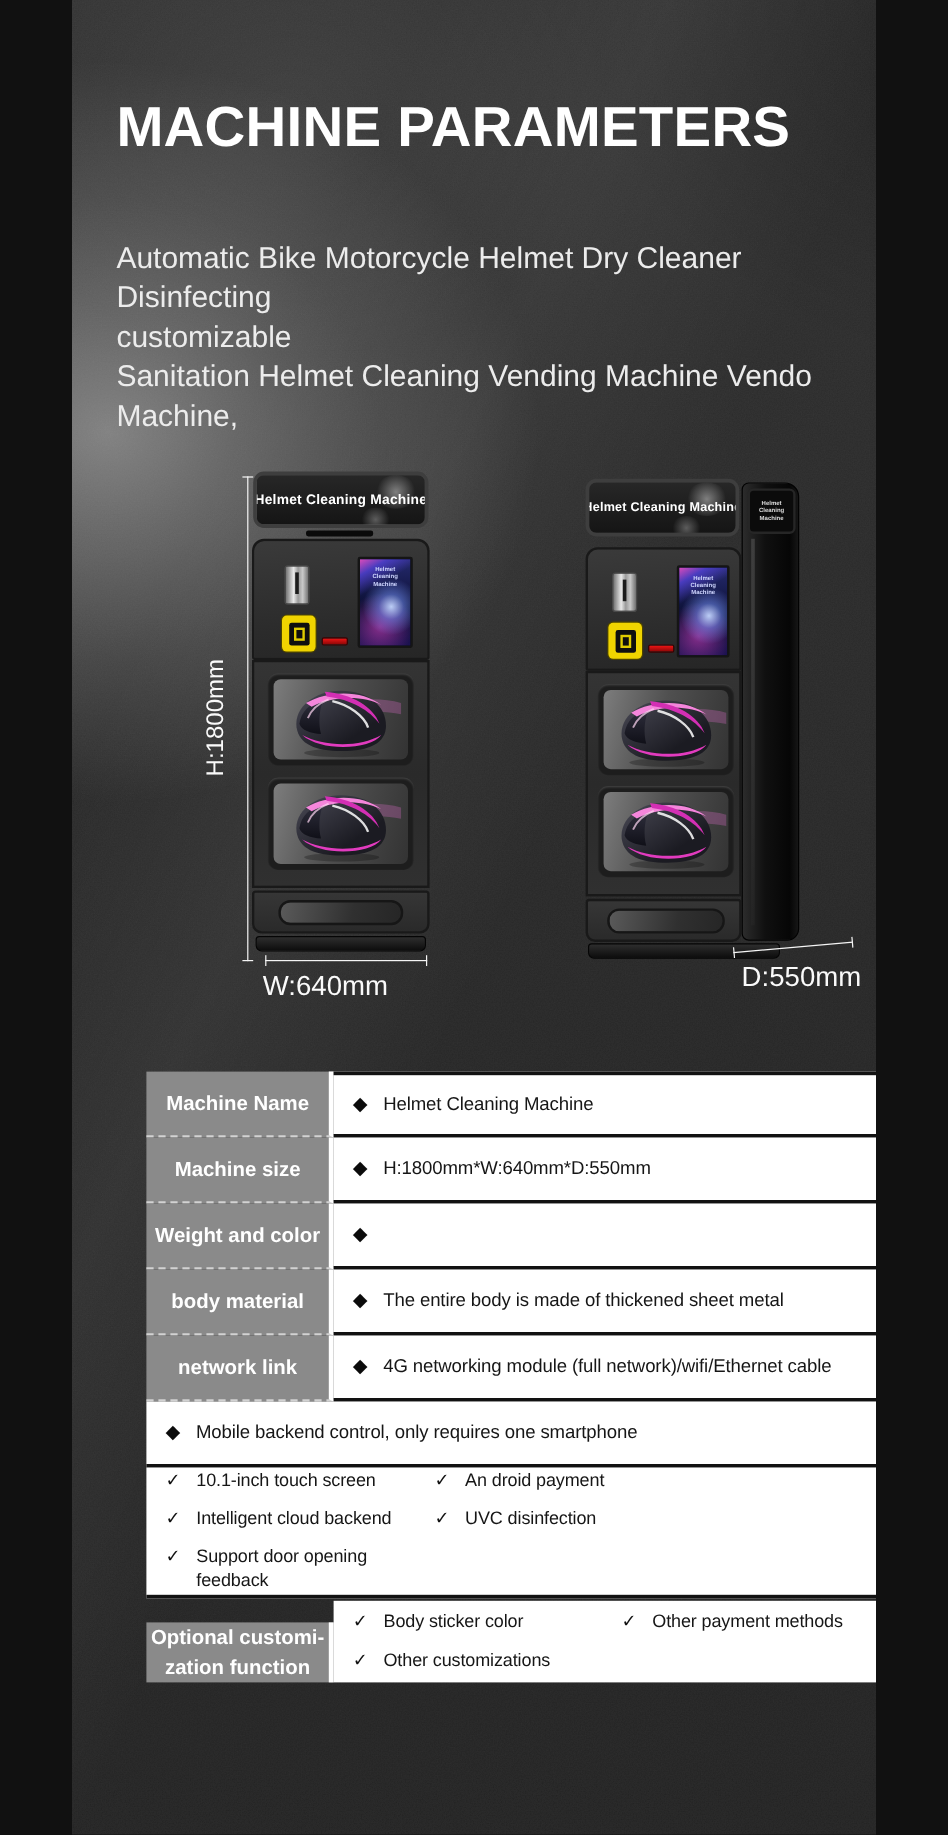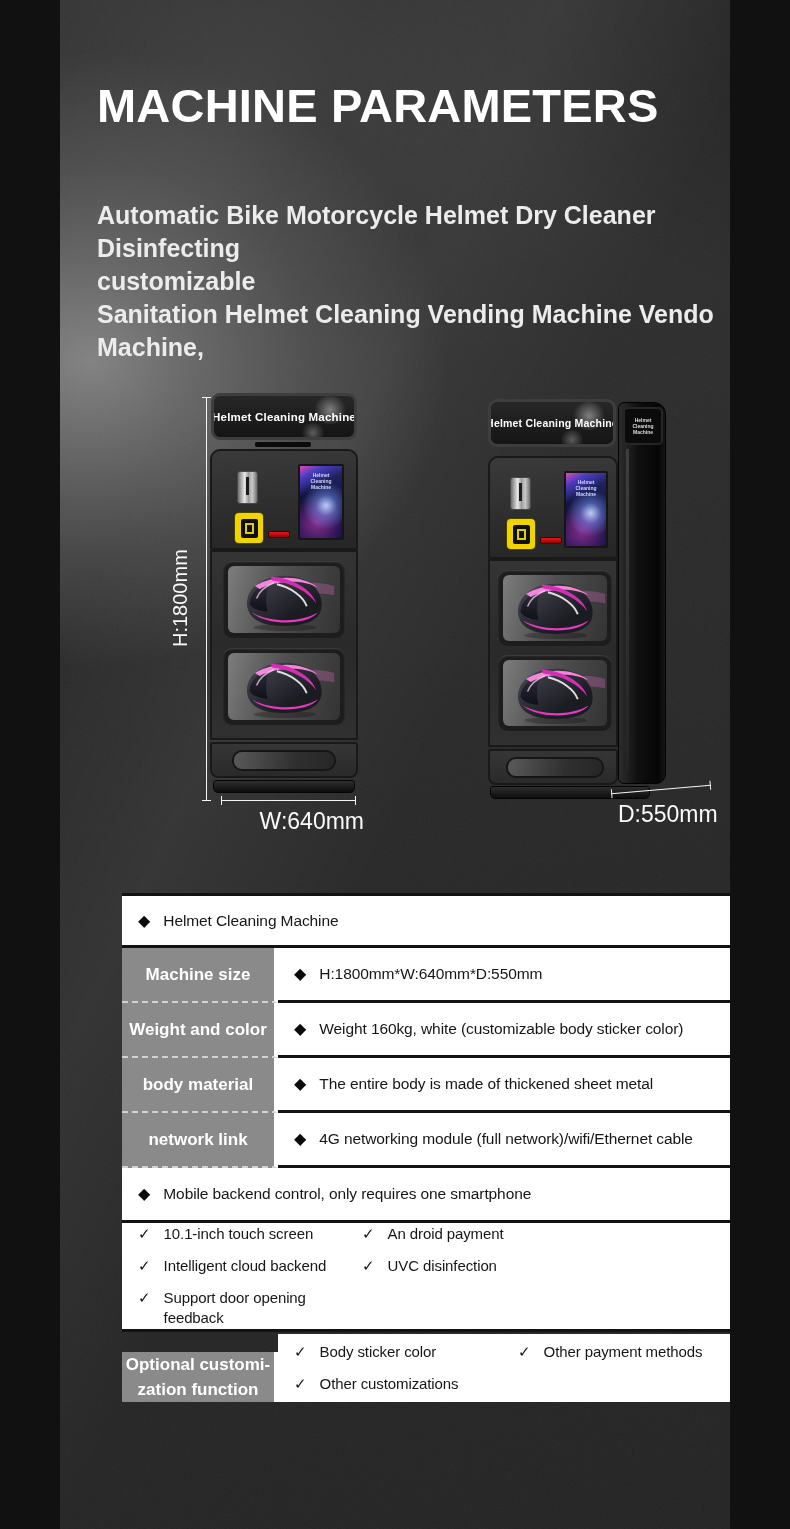--- a/index.html
+++ b/index.html
@@ -11,21 +11,21 @@
       radial-gradient(380px 300px at 180px 90px, rgba(255,255,255,0.07), rgba(255,255,255,0) 70%),
       linear-gradient(115deg, rgba(255,255,255,0) 22%, rgba(255,255,255,0.05) 36%, rgba(255,255,255,0) 52%),
       radial-gradient(620px 520px at 790px 0px, rgba(0,0,0,0.32), rgba(0,0,0,0) 60%),
       linear-gradient(168deg, #313131 0%, #2b2b2b 30%, #262626 62%, #232323 100%);
   }
   .noise { position:absolute; inset:0; opacity:.9; pointer-events:none; }
 
   
   .hero-title { position:absolute; left:37px; top:78px; color:#ffffff; font-weight:800; font-size:47px; line-height:56px; letter-spacing:0.2px; }
   .hero-title span { display:block; }
-  .hero-subtitle { position:absolute; left:37px; top:199px; color:#ececec; font-size:25px; line-height:33px; font-weight:700; }
+  .hero-subtitle { position:absolute; left:37px; top:199px; color:#ececec; font-size:25px; line-height:33px; font-weight:400; }
   .hero-subtitle span { display:block; }
 
   
   .machine { position:absolute; }
   .machine > div { position:absolute; }
   .machine-1 { left:150px; top:393px; width:148px; height:400px; }
   .machine-2 { left:428px; top:399px; width:180px; height:400px; }
 
   .m-sign { left:1px; top:0; width:146px; height:47px; background:linear-gradient(180deg,#272727,#151515); border:3px solid #3e3e3e; border-radius:9px; display:flex; align-items:center; justify-content:center; overflow:hidden; }
   .m-sign-text { position:relative; z-index:2; font-size:11.5px; font-weight:700; color:#fff; letter-spacing:.2px; white-space:nowrap; }
@@ -81,21 +81,21 @@
   .m-side-sign span { font-size:5px; line-height:6px; color:#ddd; font-weight:700; }
 
   
   .dim-h-line { position:absolute; left:146px; top:397px; width:1px; height:404px; background:#f5f5f5; }
   .dim-h-line::before, .dim-h-line::after { content:""; position:absolute; left:-4px; width:9px; height:1px; background:#f5f5f5; }
   .dim-h-line::before { top:0; } .dim-h-line::after { bottom:0; }
   .dim-h-label { position:absolute; left:106px; top:508px; width:28px; height:180px; writing-mode:vertical-rl; transform:rotate(180deg); display:flex; align-items:center; justify-content:center; color:#fafafa; font-size:20px; }
   .dim-w-line { position:absolute; left:161px; top:800px; width:135px; height:1px; background:#f5f5f5; }
   .dim-w-line::before, .dim-w-line::after { content:""; position:absolute; top:-4px; width:1px; height:9px; background:#f5f5f5; }
   .dim-w-line::before { left:0; } .dim-w-line::after { right:0; }
-  .dim-w-label { position:absolute; left:169px; top:808px; width:135px; text-align:right; color:#fafafa; font-size:23px; }
+  .dim-w-label { position:absolute; left:159px; top:808px; width:135px; text-align:left; color:#fafafa; font-size:23px; }
   .dim-d-line { position:absolute; left:551px; top:789px; width:100px; height:1px; background:#f5f5f5; transform:rotate(-5deg); }
   .dim-d-line::before, .dim-d-line::after { content:""; position:absolute; top:-4px; width:1px; height:9px; background:#f5f5f5; }
   .dim-d-line::before { left:0; } .dim-d-line::after { right:0; }
   .dim-d-label { position:absolute; left:558px; top:801px; color:#fafafa; font-size:23px; }
 
   
   .spec-table { position:absolute; left:62px; top:893px; width:660px; }
   .t-row { display:flex; }
   .r-std { height:55px; } .r7 { height:109px; } .r8 { height:70px;align-items:flex-end; }
   .t-label { width:156px; flex:0 0 156px; background:#8a8a8a; border-right:4px solid #ffffff; display:flex; flex-direction:column; align-items:center; justify-content:center; text-align:center; }
@@ -252,20 +252,23 @@
   <div class="dim-h-line"></div>
   <div class="dim-h-label">H:1800mm</div>
   <div class="dim-w-line"></div>
   <div class="dim-w-label">W:640mm</div>
   <div class="dim-d-line"></div>
   <div class="dim-d-label">D:550mm</div>
 
   <div class="spec-table">
 
     <div class="t-row r-std">
+      <div class="t-label">
+          <span>Machine Name</span>
+        </div>
       <div class="t-value">
         <span class="diamond">◆</span>
         <span class="v-text">Helmet Cleaning Machine</span>
       </div>
     </div>
 
     <div class="t-row r-std">
       <div class="t-label">
           <span>Machine size</span>
         </div>
@@ -274,21 +277,20 @@
         <span class="v-text">H:1800mm*W:640mm*D:550mm</span>
       </div>
     </div>
 
     <div class="t-row r-std">
       <div class="t-label">
           <span>Weight and color</span>
         </div>
       <div class="t-value">
         <span class="diamond">◆</span>
-        <span class="v-text">Weight 160kg, white (customizable body sticker color)</span>
       </div>
     </div>
 
     <div class="t-row r-std">
       <div class="t-label">
           <span>body material</span>
         </div>
       <div class="t-value">
         <span class="diamond">◆</span>
         <span class="v-text">The entire body is made of thickened sheet metal</span>

